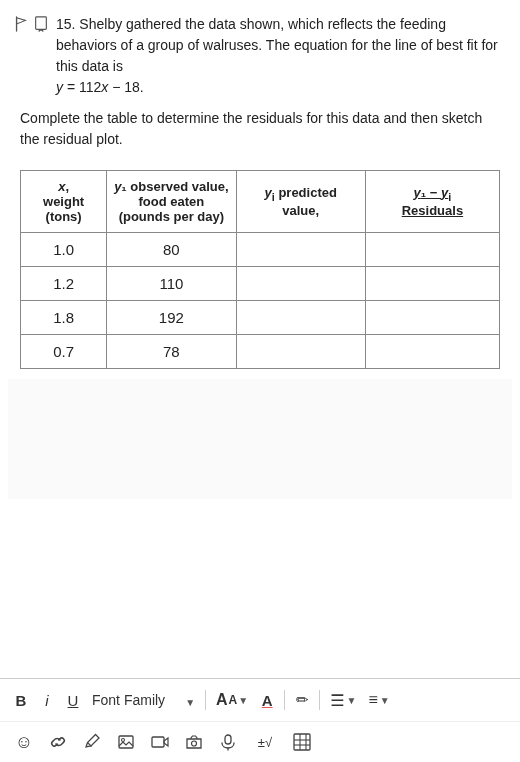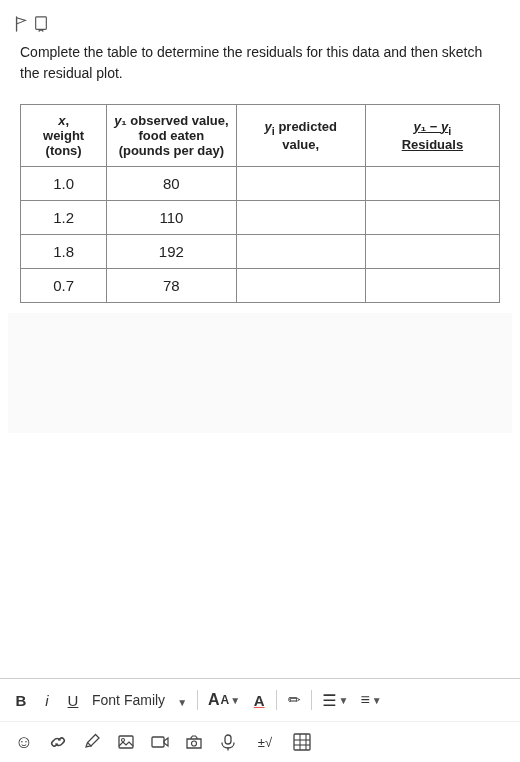--- a/index.html
+++ b/index.html
@@ -112,21 +112,21 @@
     .tb-underline { text-decoration: underline; font-size: 15px; }
     .tb-separator {
       width: 1px;
       height: 20px;
       background: #ccc;
       margin: 0 2px;
     }
     .font-family-box {
       display: inline-flex;
       align-items: flex-end;
-      gap: 12px;
+      gap: 20px;
       border: none;
       padding: 2px 4px;
       font-size: 14px;
       color: #333;
       cursor: pointer;
       border-radius: 3px;
       min-width: 90px;
     }
     .dropdown-arrow {
       font-size: 10px;
@@ -185,20 +185,25 @@
 
       <svg class="flag-svg" viewBox="0 0 14 18" fill="none" xmlns="http://www.w3.org/2000/svg">
         <path d="M2 1 L2 17" stroke="#555" stroke-width="1.5" stroke-linecap="round"></path>
         <path d="M2 2 L12 5 L2 9 Z" stroke="#555" stroke-width="1.2" fill="none"></path>
       </svg>
 
       <svg class="note-svg" viewBox="0 0 14 18" fill="none" xmlns="http://www.w3.org/2000/svg">
         <rect x="1" y="1" width="12" height="14" rx="1" stroke="#555" stroke-width="1.3" fill="none"></rect>
         <path d="M9 15 L9 17 L7 15.5 L5 17 L5 15" stroke="#555" stroke-width="1.2" fill="none"></path>
       </svg>
+    </div>
+    <div class="question-text">
+      <span>15.</span>
+      <span>Shelby gathered the data shown, which reflects the feeding behaviors of a group of walruses. The equation for the line of best fit for this data is</span><br>
+      <span class="math-italic">y</span> = 112<span class="math-italic">x</span> − 18.
     </div>
   </div>
 
   <div class="table-section">
     <p class="prompt-text">Complete the table to determine the residuals for this data and then sketch the residual plot.</p>
 
     <table class="data-table">
       <thead>
         <tr>
           <th class="col-x">

